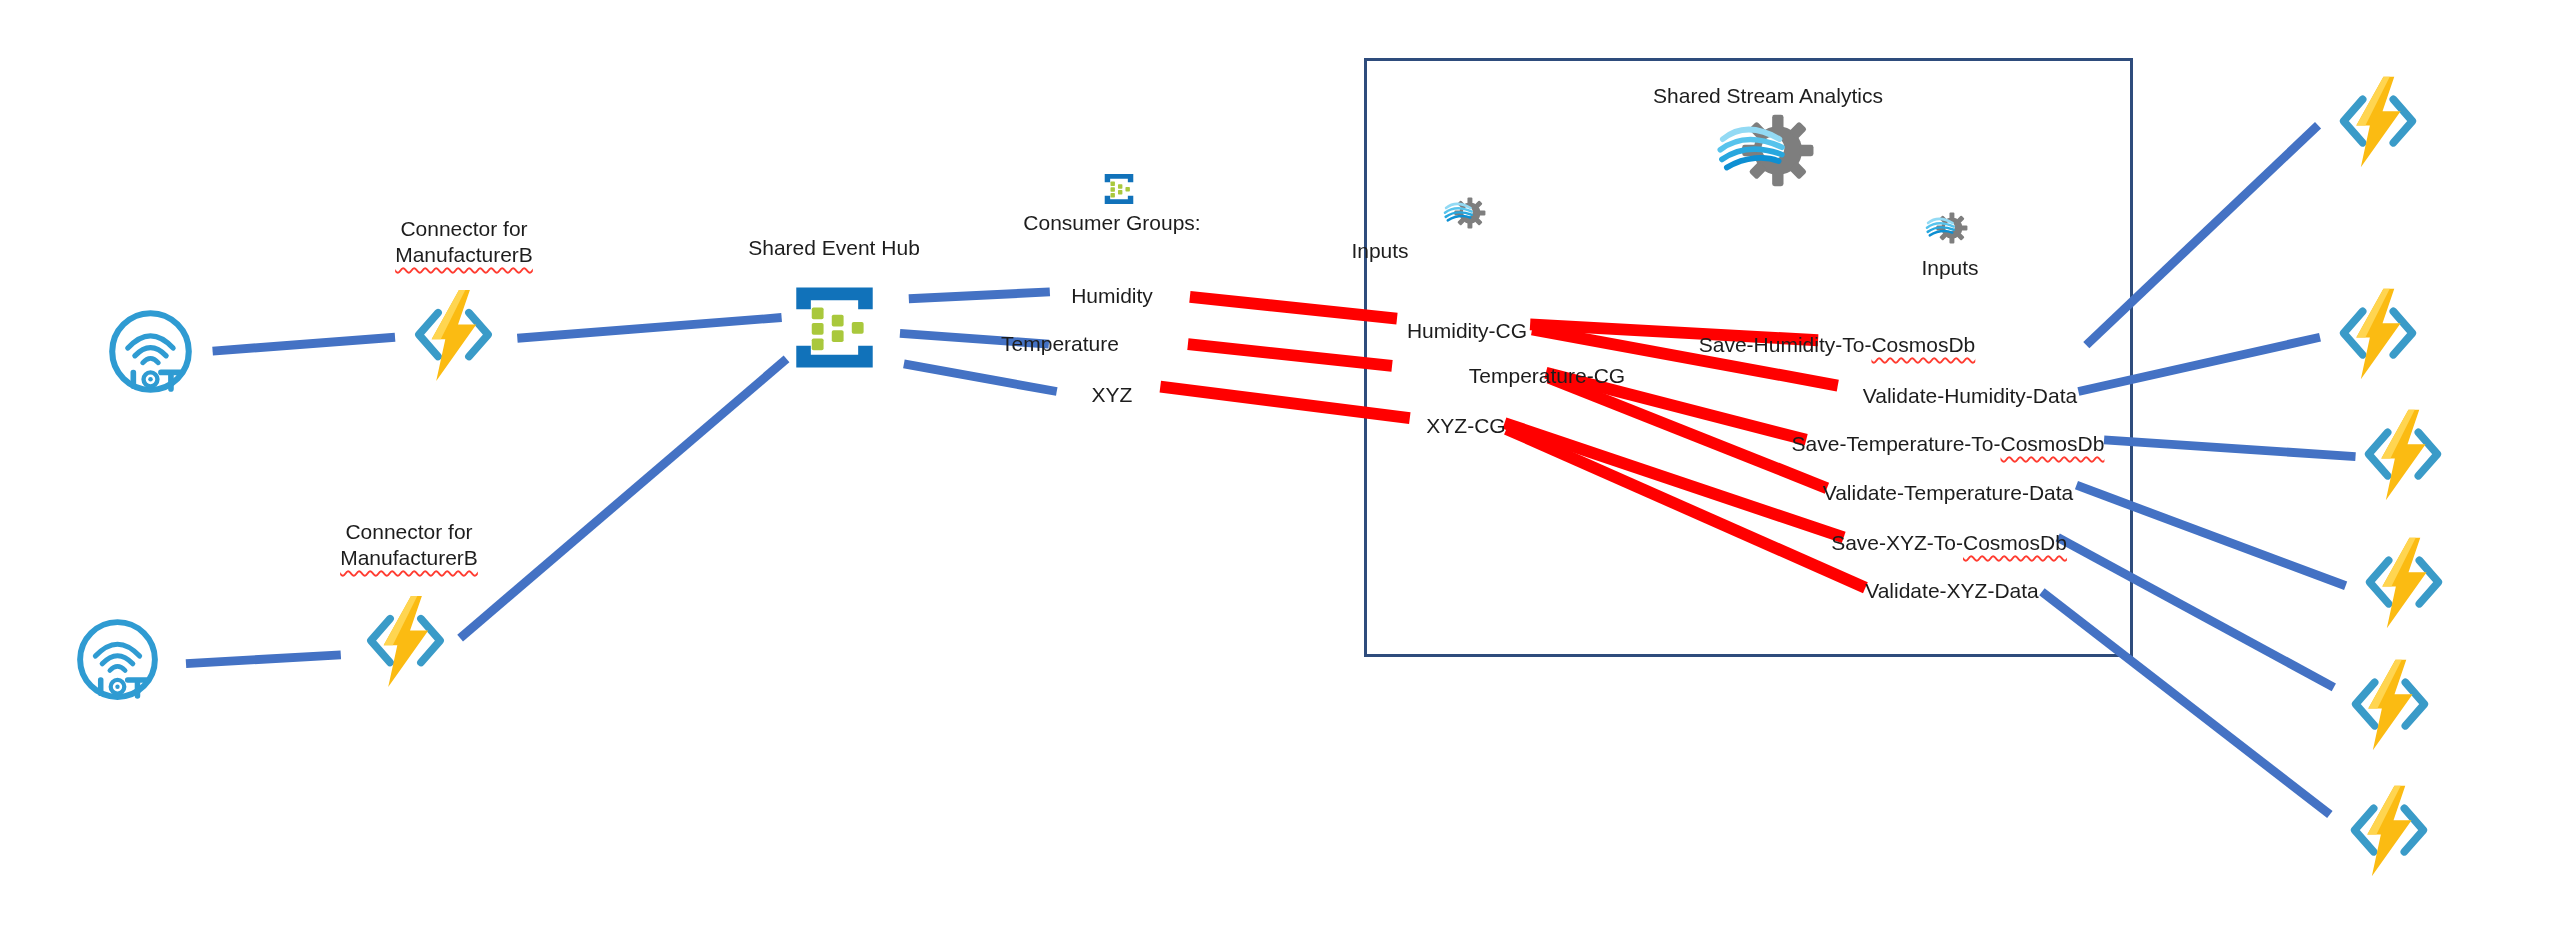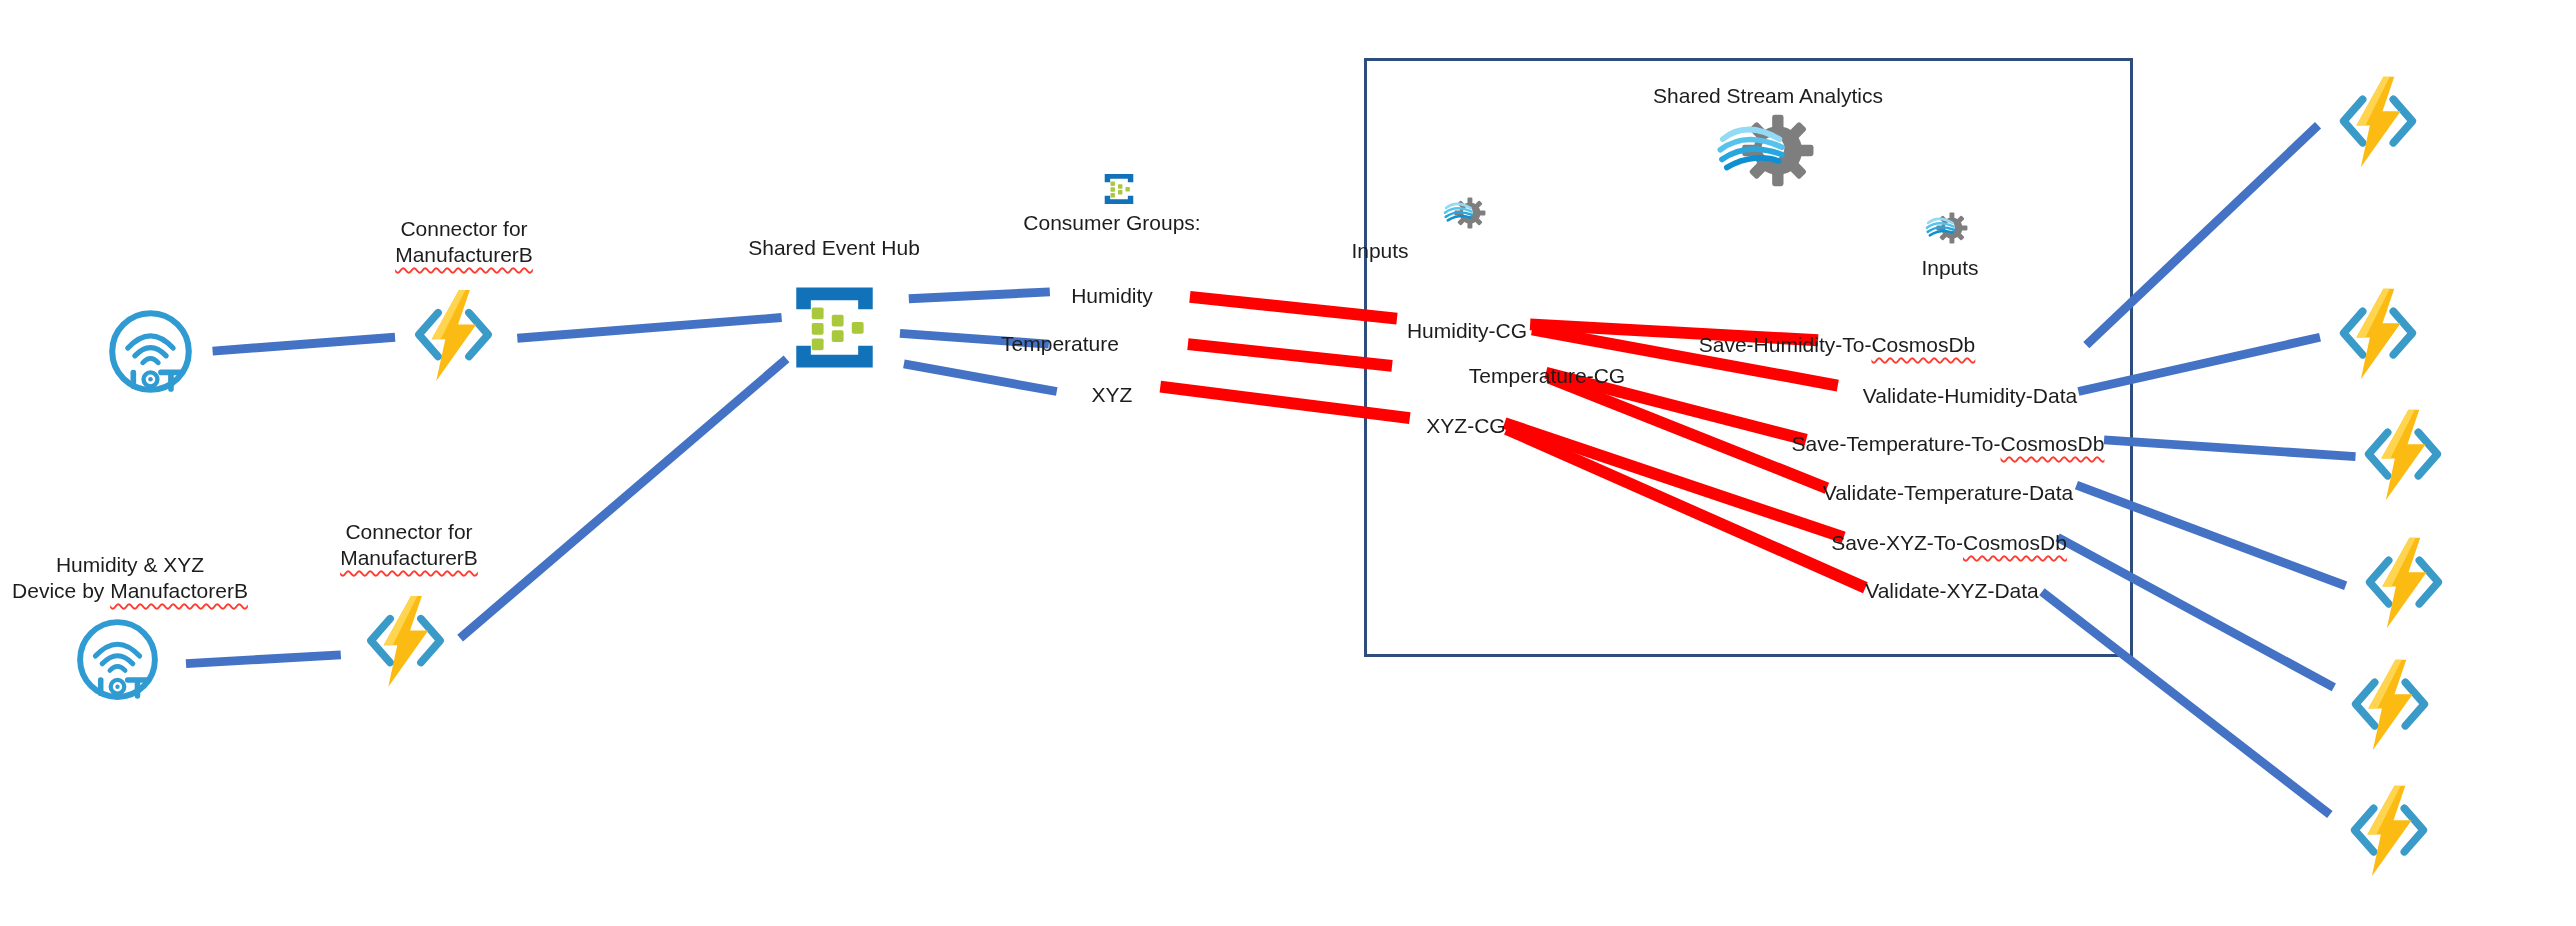--- a/index.html
+++ b/index.html
@@ -167,24 +167,20 @@
   <div class="lbl" style="left:1547px;top:363px">Temperature-CG</div>
   <div class="lbl" style="left:1466px;top:413px">XYZ-CG</div>
 
   <div class="lbl" style="left:1837px;top:332px"><span>Save-Humidity-To-</span><span class="wavy">CosmosDb</span></div>
   <div class="lbl" style="left:1970px;top:383px"><span>Validate-Humidity-Data</span><span class="wavy"></span></div>
   <div class="lbl" style="left:1948px;top:431px"><span>Save-Temperature-To-</span><span class="wavy">CosmosDb</span></div>
   <div class="lbl" style="left:1948px;top:480px"><span>Validate-Temperature-Data</span><span class="wavy"></span></div>
   <div class="lbl" style="left:1949px;top:530px"><span>Save-XYZ-To-</span><span class="wavy">CosmosDb</span></div>
   <div class="lbl" style="left:1952px;top:578px"><span>Validate-XYZ-Data</span><span class="wavy"></span></div>
 
-  <div class="lbl" style="left:130px;top:552px">
-    <div>Humidity &amp; XYZ</div>
-    <div><span>Device by </span><span class="wavy">ManufactorerB</span></div>
-  </div>
 
   <div class="lbl" style="left:409px;top:519px">
     <div>Connector for</div>
     <div class="wavy">ManufacturerB</div>
   </div>
 
 </div>
 
 
 </body></html>

